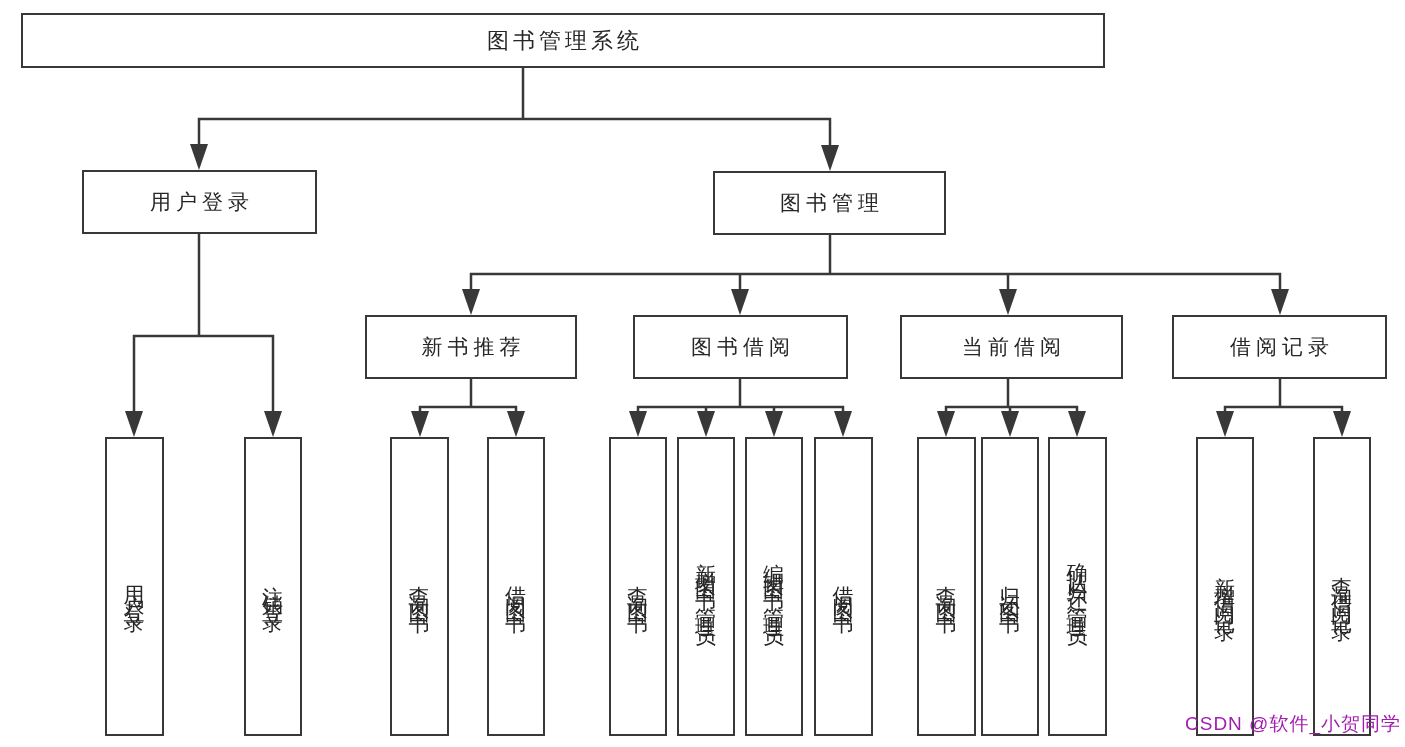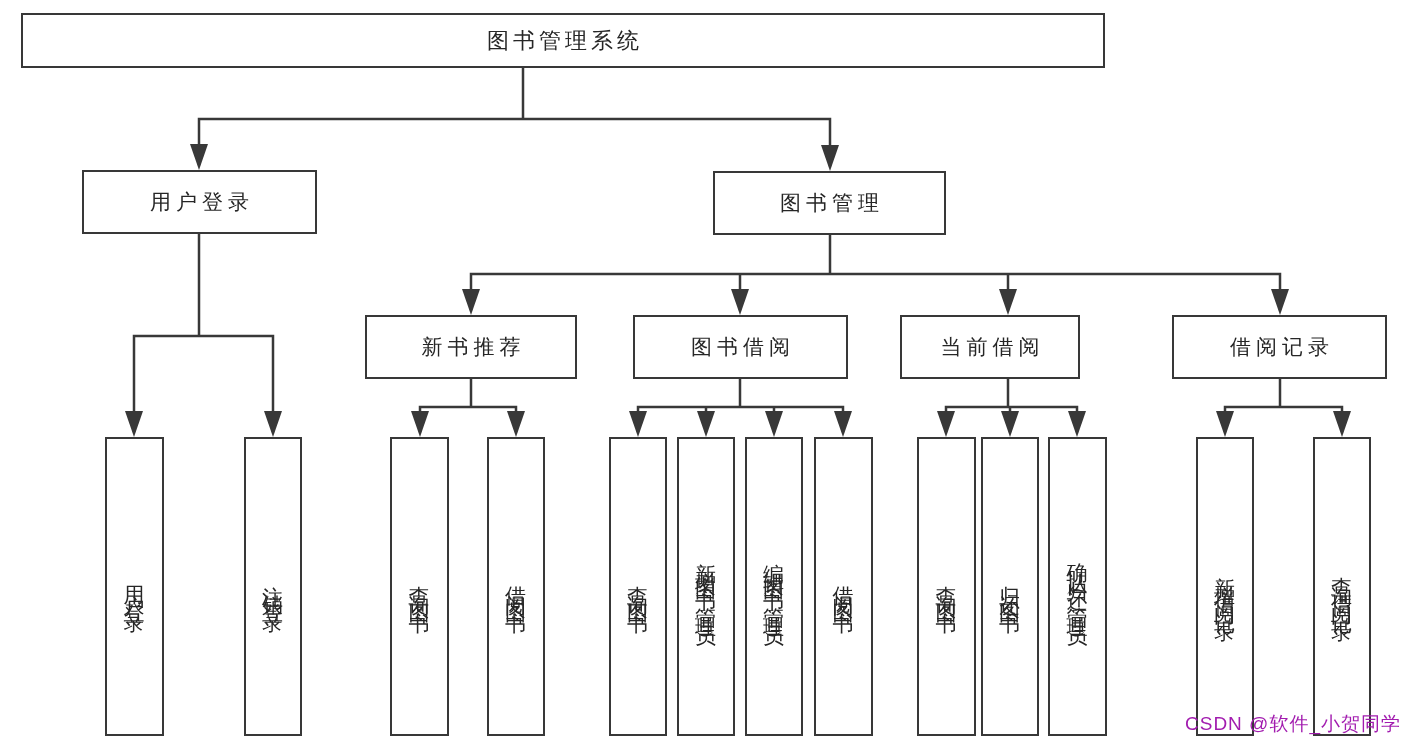--- a/index.html
+++ b/index.html
@@ -131,21 +131,21 @@
   <div class="node h" style="left:713px; top:171px; width:233px; height:64px;">
     <span>图书管理</span>
   </div>
 
   <div class="node h" style="left:365px; top:315px; width:212px; height:64px;">
     <span>新书推荐</span>
   </div>
   <div class="node h" style="left:633px; top:315px; width:215px; height:64px;">
     <span>图书借阅</span>
   </div>
-  <div class="node h" style="left:900px; top:315px; width:180px; height:64px;">
+  <div class="node h" style="left:900px; top:315px; width:223px; height:64px;">
     <span>当前借阅</span>
   </div>
   <div class="node h" style="left:1172px; top:315px; width:215px; height:64px;">
     <span>借阅记录</span>
   </div>
 
   <div class="node v" style="left:105px; top:437px; width:59px; height:299px;">
     <span>用户登录</span>
   </div>
   <div class="node v" style="left:244px; top:437px; width:58px; height:299px;">

